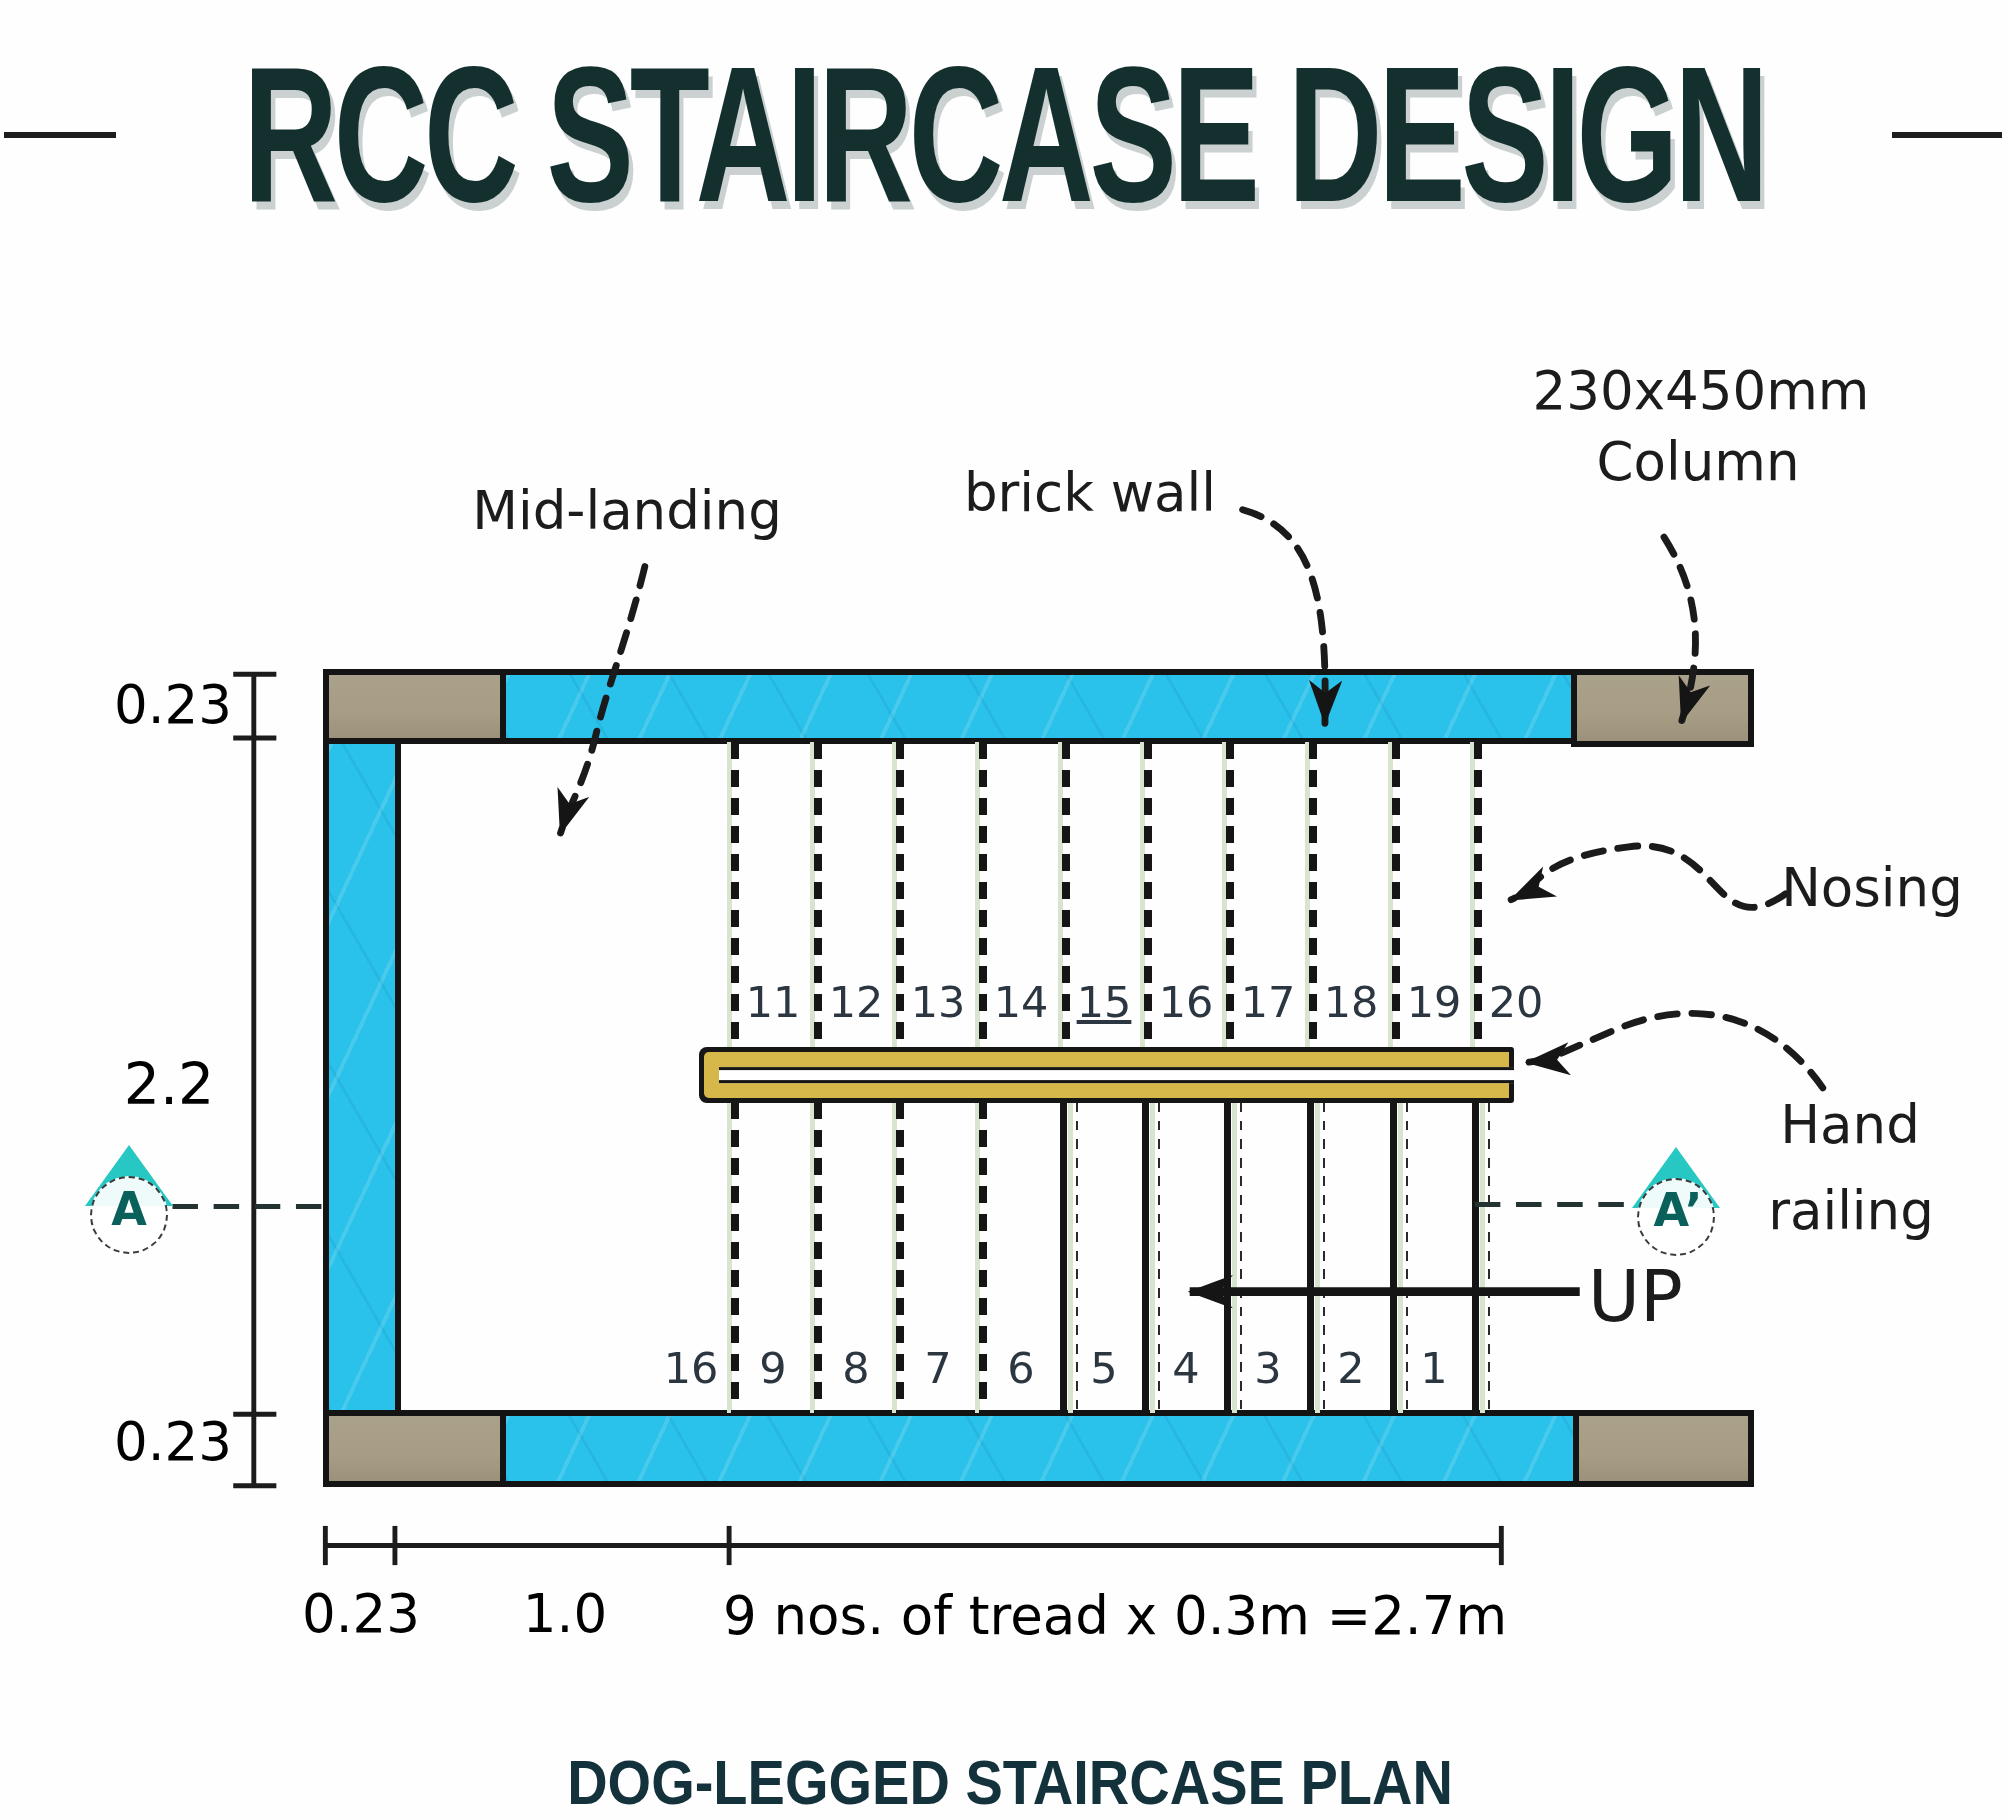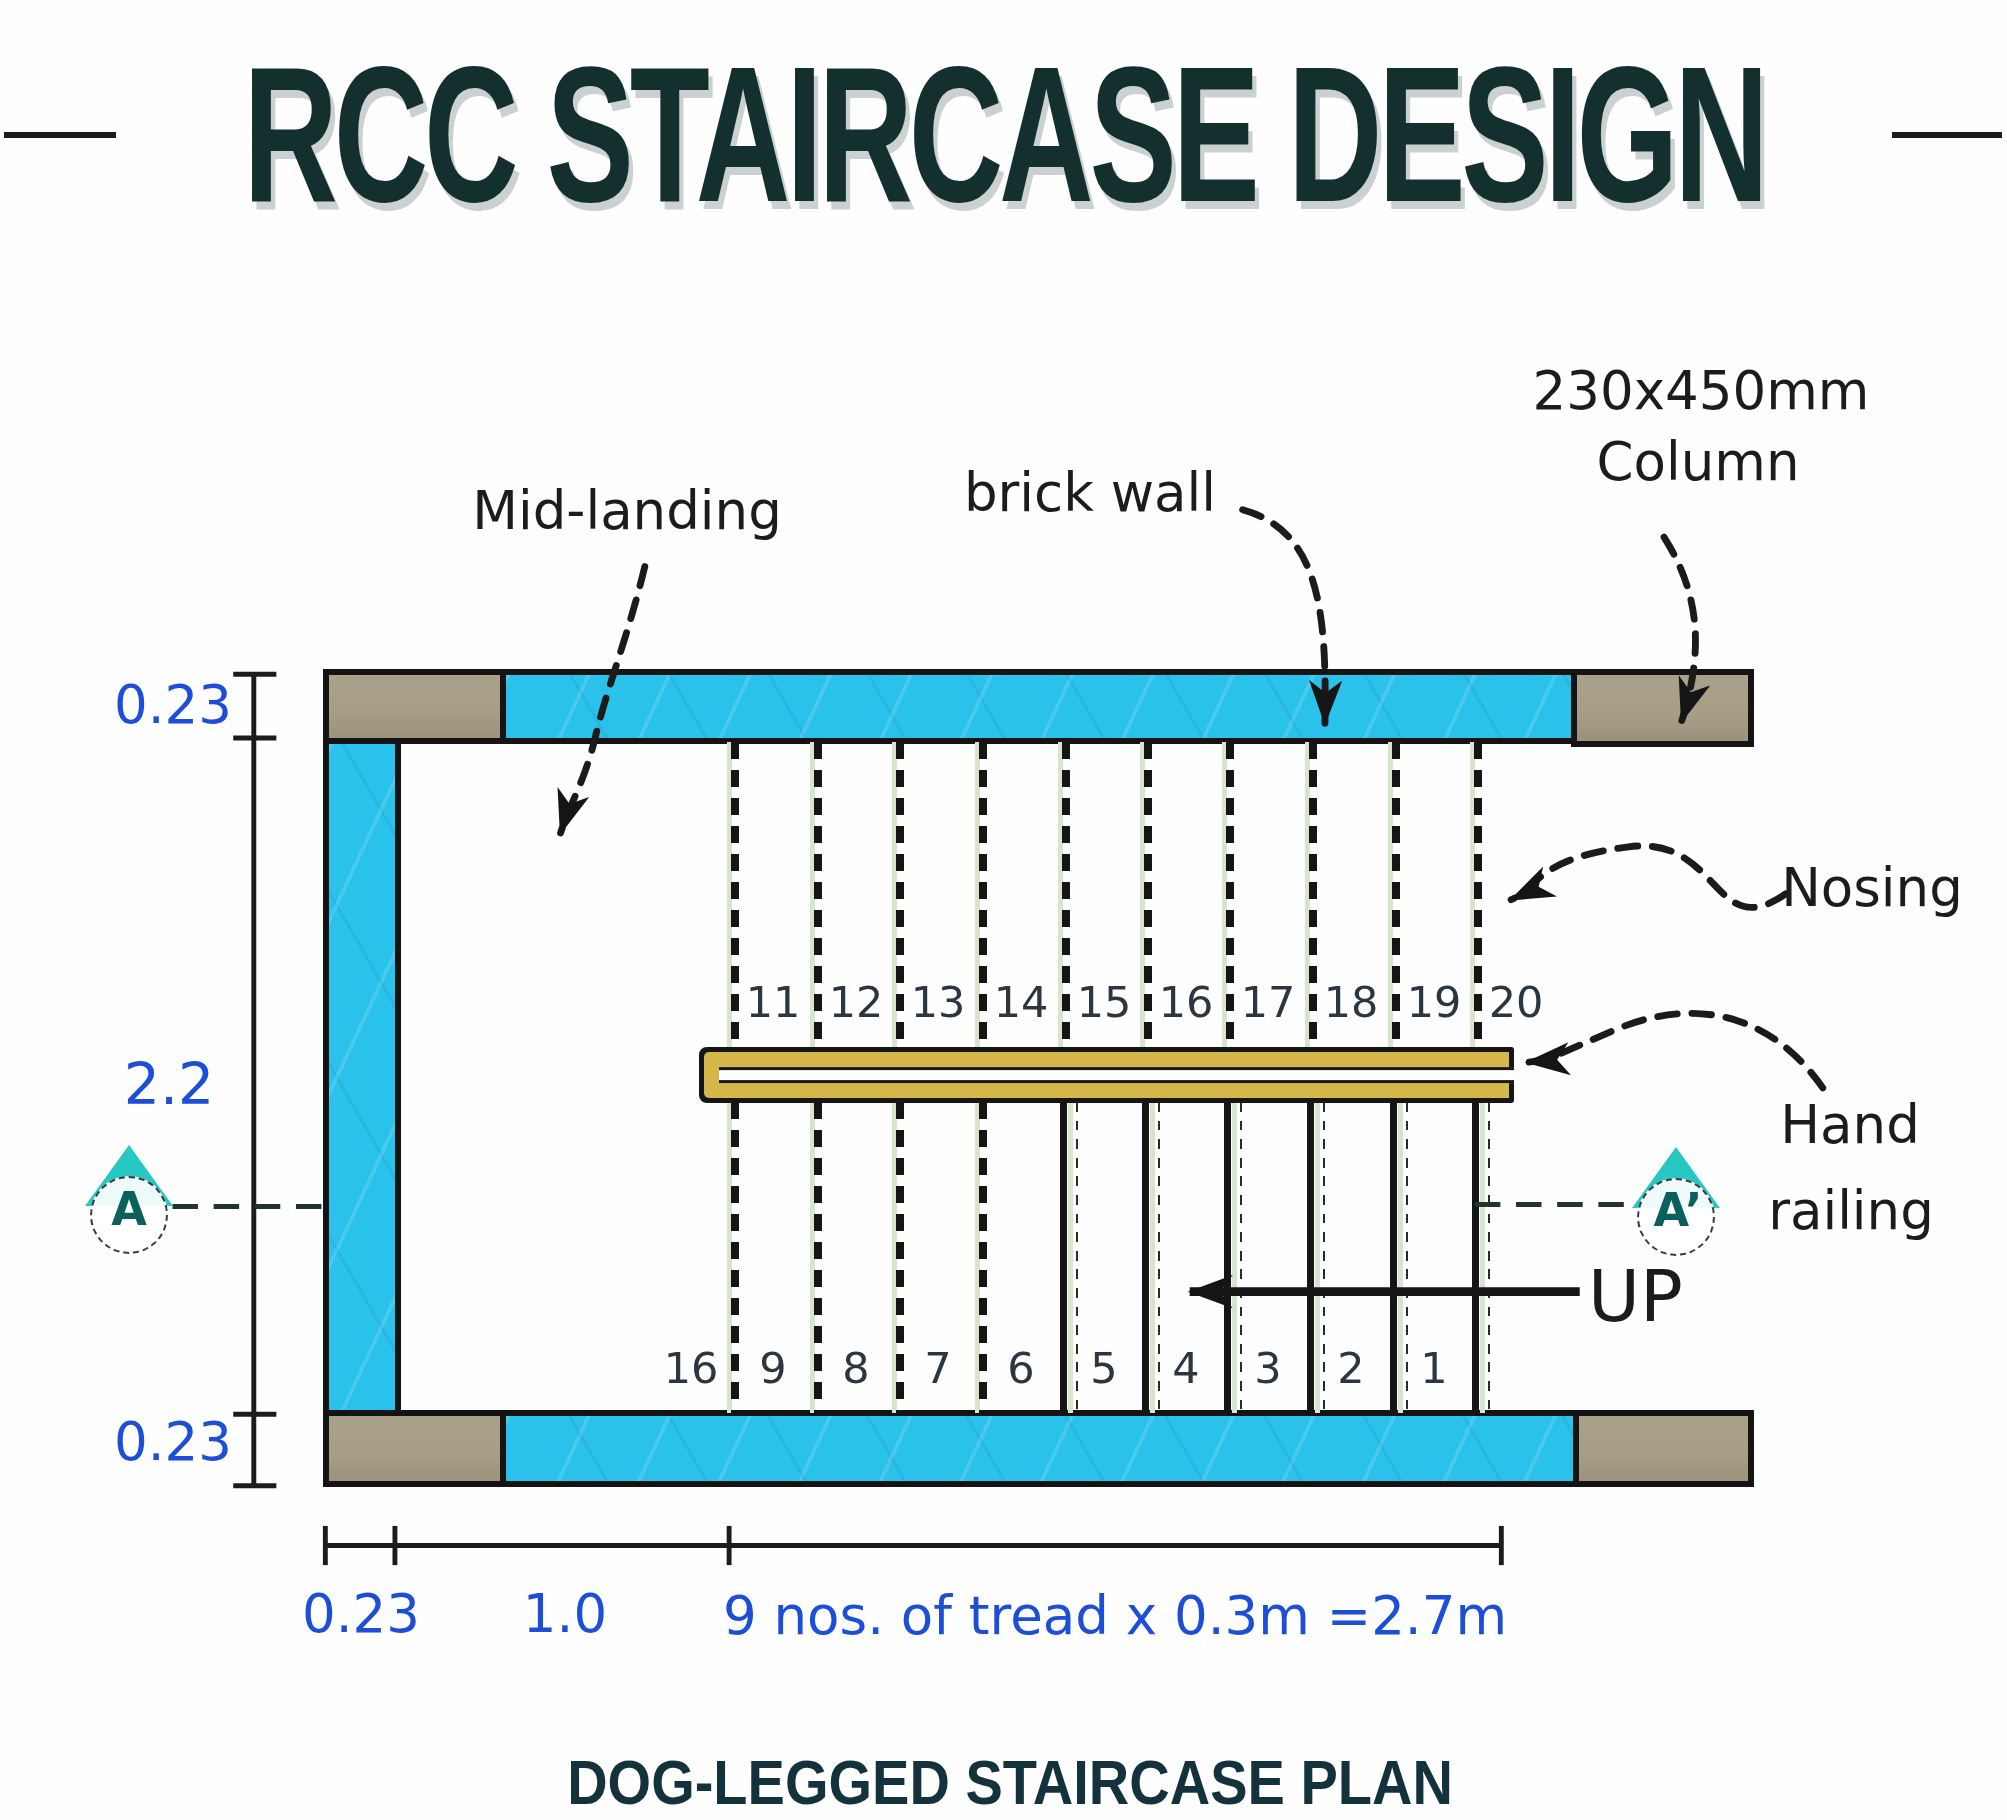--- a/index.html
+++ b/index.html
@@ -51,21 +51,21 @@
   .tread-line .bar{position:absolute;top:0;bottom:0;width:6.9px;background:#151515;}
   .tread-line .ndash{position:absolute;top:0;bottom:0;width:2.9px;
      background:repeating-linear-gradient(to bottom,#2a2a2a 0 9.8px,rgba(0,0,0,0) 9.8px 18.6px);}
   .tread-num{
     position:absolute;transform:translate(-50%,-50%);
     font-size:43px;color:#2b3640;white-space:nowrap;
   }
   
   .lbl{position:absolute;transform:translate(-50%,-50%);font-size:49px;color:#1c1c1c;white-space:nowrap;}
   .lbl.big{font-size:53px;}
-  .dim{position:absolute;transform:translate(-50%,-50%);font-size:53px;color:#1d4ed8;white-space:nowrap;}
+  .dim{position:absolute;transform:translate(-50%,-50%);font-size:53px;color:#000000;white-space:nowrap;}
   .up-label{position:absolute;left:1588px;top:1296px;transform:translate(0,-50%);font-size:71px;color:#1c1c1c;}
   
   .tri{position:absolute;width:88px;height:61px;background:#27c8c4;
        clip-path:polygon(50% 0,0 100%,100% 100%);}
   .sec-circle{position:absolute;width:78px;height:78px;border-radius:50%;
        border:2.9px dashed #3a3a3a;background:rgba(255,255,255,0.93);box-sizing:border-box;}
   .sec-letter{position:absolute;transform:translate(-50%,-50%);
        font-weight:bold;font-size:46px;color:#0a605b;}
   svg.overlay{position:absolute;left:0;top:0;pointer-events:none;}
 </style>
@@ -124,21 +124,21 @@
         <i class="dash" style="left:4.9px"></i>
       </div>
       <div class="tread-line" style="left: 1469px; top: 742px; height: 307px; width: 21.6px;">
         <i class="core" style="left:1px"></i>
         <i class="dash" style="left:4.9px"></i>
       </div>
       <span class="tread-num" style="left: 773px; top: 1002px;">11</span>
       <span class="tread-num" style="left: 856px; top: 1002px;">12</span>
       <span class="tread-num" style="left: 938px; top: 1002px;">13</span>
       <span class="tread-num" style="left: 1021px; top: 1002px;">14</span>
-      <span class="tread-num" style="left: 1104px; top: 1002px;">15</span>
+      <span class="tread-num" style="left: 1104px; top: 1002px; text-decoration: underline;">15</span>
       <span class="tread-num" style="left: 1186px; top: 1002px;">16</span>
       <span class="tread-num" style="left: 1268px; top: 1002px;">17</span>
       <span class="tread-num" style="left: 1351px; top: 1002px;">18</span>
       <span class="tread-num" style="left: 1434px; top: 1002px;">19</span>
       <span class="tread-num" style="left: 1516px; top: 1002px;">20</span>
     </div>
   <div>
       <div class="tread-line" style="left: 726px; top: 1102px; height: 311px; width: 21.6px;">
         <i class="core" style="left:1px"></i>
         <i class="dash" style="left:4.9px"></i>

